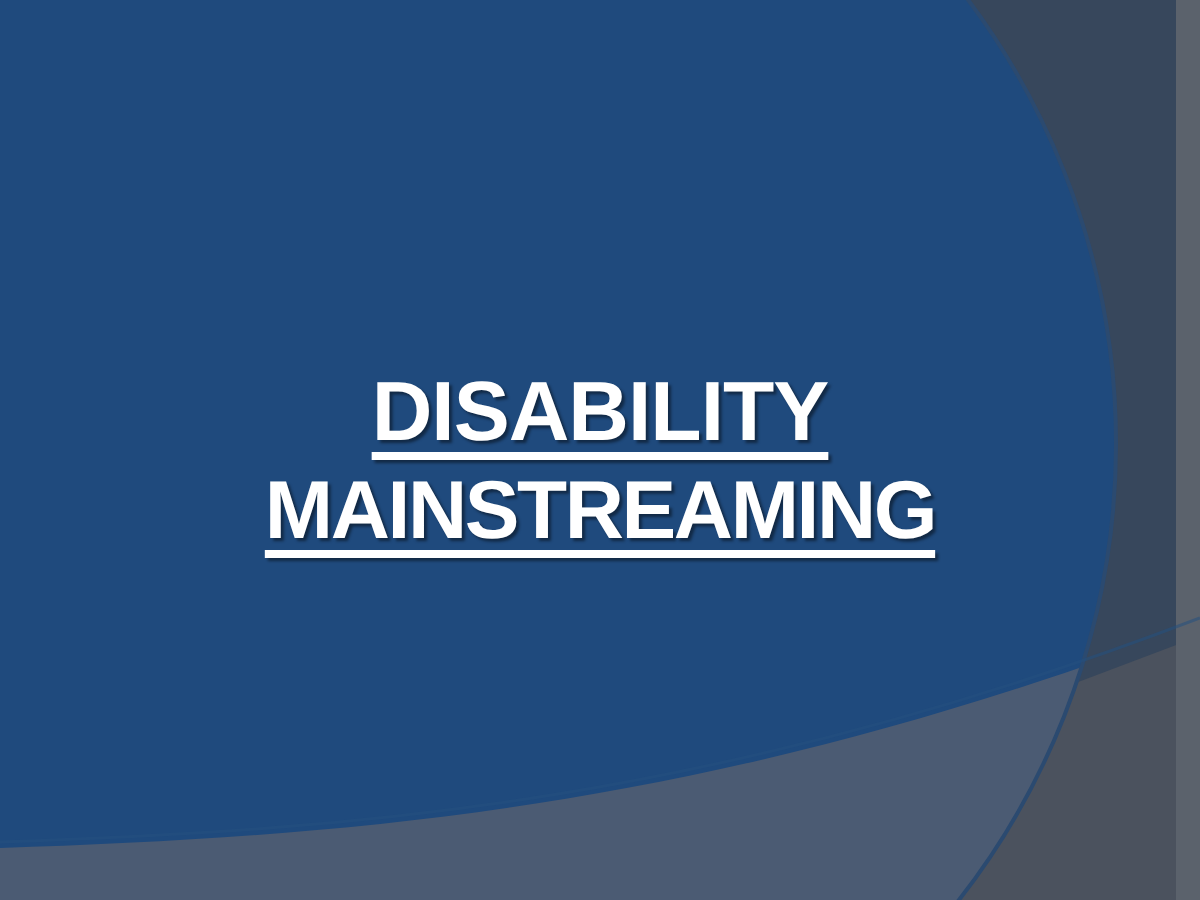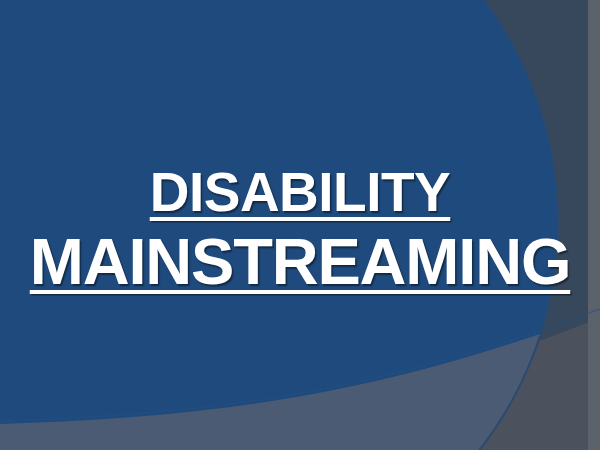--- a/index.html
+++ b/index.html
@@ -34,34 +34,34 @@
     flex-direction: column;
     align-items: center;
     justify-content: center;
     padding-top: 10px;
     box-sizing: border-box;
     pointer-events: none;
   }
   .title-line {
     color: #FFFFFF;
     font-weight: bold;
-    font-size: 55px;
+    font-size: 42px;
     line-height: 1.08;
     letter-spacing: -0.5px;
     text-align: center;
     white-space: nowrap;
     text-decoration: underline;
     text-decoration-thickness: 4px;
     text-underline-offset: 6px;
     text-shadow: 1.5px 1.5px 1.5px rgba(0,0,0,0.45);
     -webkit-text-decoration-color: #FFFFFF;
     text-decoration-color: #FFFFFF;
   }
   .title-line.line-2 {
-    font-size: 65px;
+    font-size: 41px;
     letter-spacing: -1.2px;
     margin-top: 4px;
   }
 </style>
 </head>
 <body>
 
 <div id="slide">
 
   <svg id="bg-svg" viewBox="0 0 600 450" preserveAspectRatio="none">

